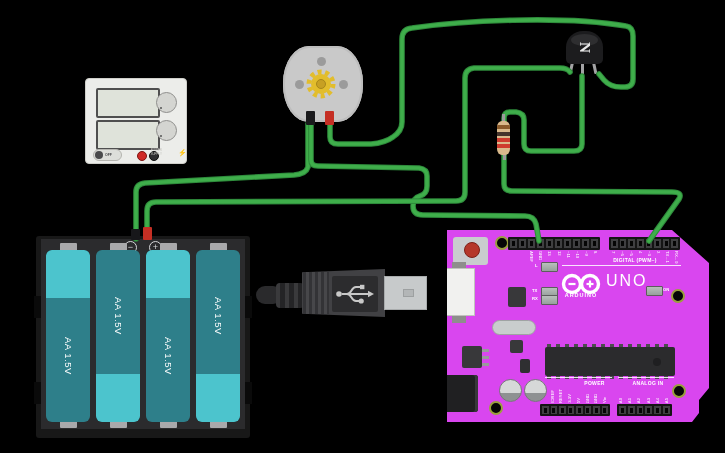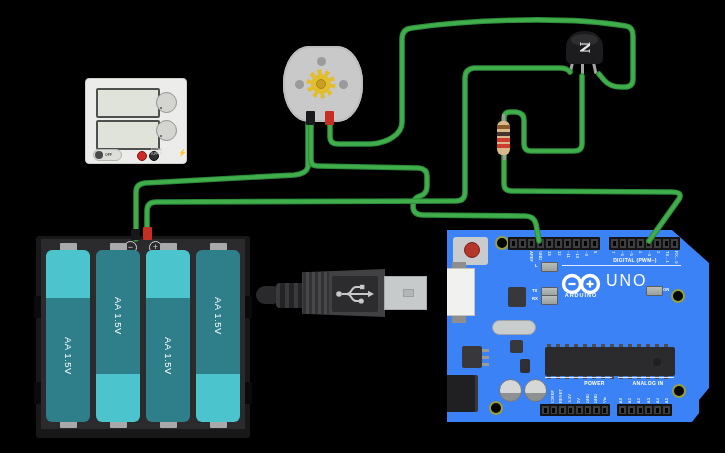--- a/index.html
+++ b/index.html
@@ -35,21 +35,21 @@
 
   
   .tr-body{background:#1c1c1e;border-radius:17px 17px 5px 5px/16px 16px 5px 5px;
            display:flex;align-items:center;justify-content:center;}
   .tr-top{position:absolute;left:5px;top:3px;width:27px;height:12px;background:#2e2e30;border-radius:50%;}
   .tr-label{position:relative;color:#e9e9e9;font-family:"Liberation Serif",serif;font-weight:bold;
             font-size:15px;transform:rotate(90deg);}
   .tr-leg{background:#a3a3a5;width:3px;border-radius:1px;}
 
   
-  .board{background:#3b82f6;
+  .board{background:#d946ef;
          clip-path:polygon(0 0,225px 0,262px 33px,262px 158px,252px 170px,252px 183px,245px 192px,0 192px);}
   .pin-strip{background:#141414;display:flex;padding:1px;box-sizing:border-box;border-radius:1px;}
   .pin{flex:1;margin:1px;background:#3f3f41;position:relative;}
   .pin::after{content:'';position:absolute;left:50%;top:50%;width:3px;height:5px;margin:-2.5px 0 0 -1.5px;background:#050505;}
   .pin-labels{position:absolute;}
   .pin-labels span{position:absolute;color:#fff;font-size:4.2px;line-height:4.5px;
                    writing-mode:vertical-rl;white-space:nowrap;}
   .pin-labels.flip span{transform:rotate(180deg);}
   .board-caption{color:#fff;font-weight:bold;font-size:5px;letter-spacing:.3px;text-align:center;}
   .silk-line{background:rgba(255,255,255,.85);height:1px;}

